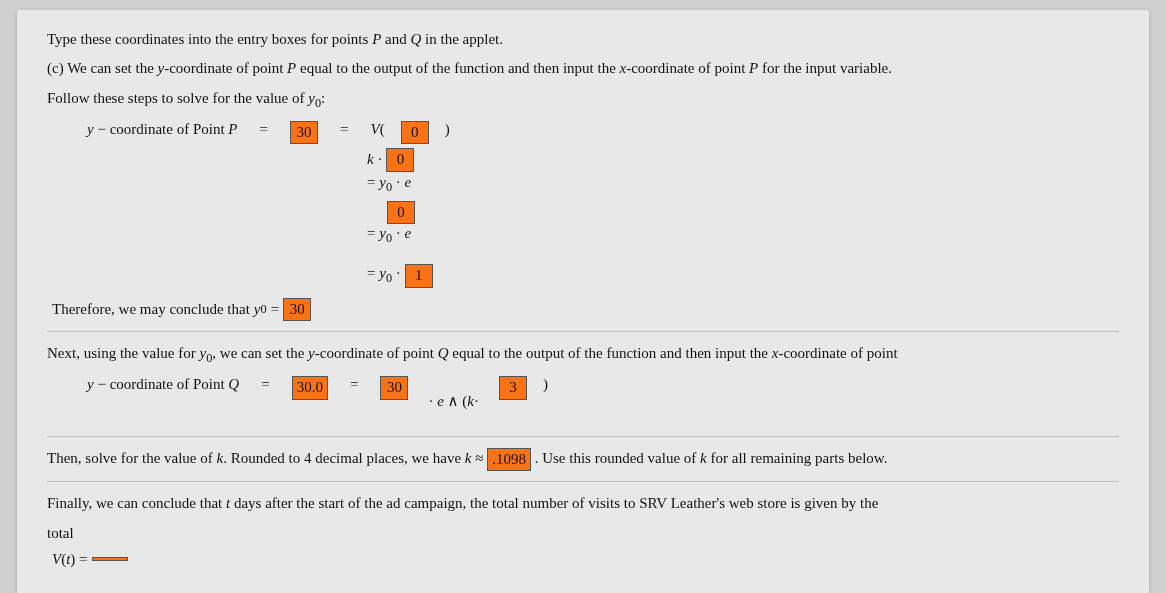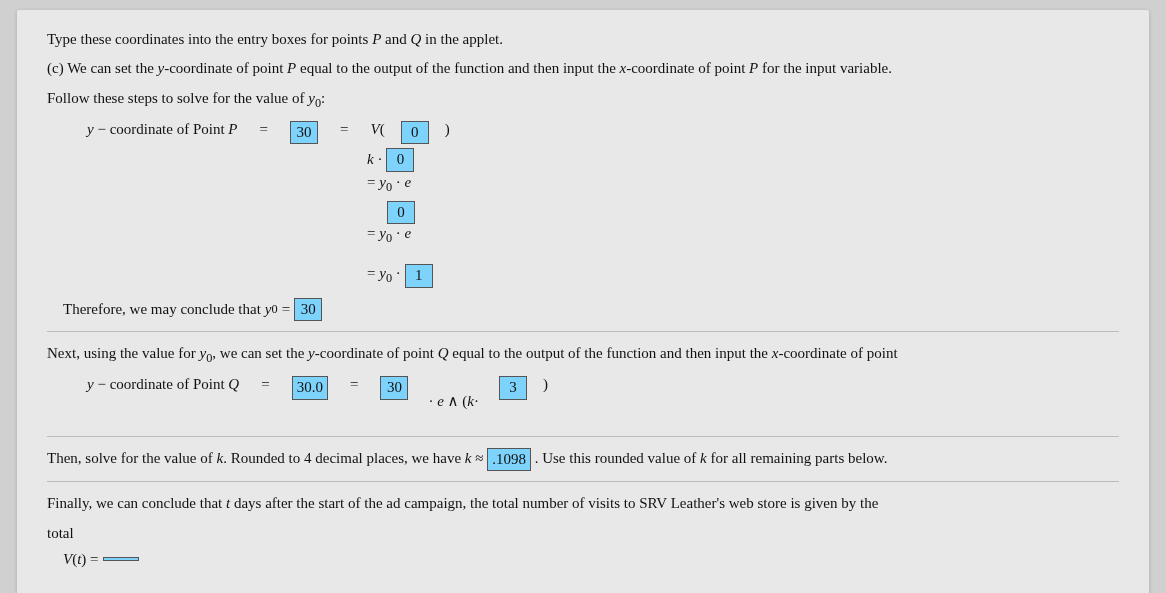--- a/index.html
+++ b/index.html
@@ -23,21 +23,21 @@
       box-shadow: 0 1px 4px rgba(0,0,0,0.18);
     }
     .text-line {
       margin-bottom: 6px;
       line-height: 1.55;
     }
     .italic { font-style: italic; }
     .input-box {
       display: inline-block;
       border: 1.5px solid #555;
-      background: #7dd3fc;
+      background: #f97316;
       min-width: 28px;
       padding: 1px 4px;
       font-family: 'Times New Roman', Times, serif;
       font-size: 15px;
       text-align: center;
       vertical-align: middle;
       line-height: 1.3;
     }
     .centered-block {
       display: flex;
@@ -55,21 +55,21 @@
     }
     .main-eq {
       margin: 8px 0 4px 40px;
       display: flex;
       align-items: flex-start;
       font-size: 15px;
       flex-wrap: wrap;
       gap: 16px;
     }
     .conclude-line {
-      margin: 6px 0 6px 16px;
+      margin: 6px 0 6px 5px;
       display: flex;
       align-items: center;
       font-size: 15px;
     }
     .section-gap { margin-top: 10px; }
   </style>
 </head>
 <body>
 
 <div class="page">

